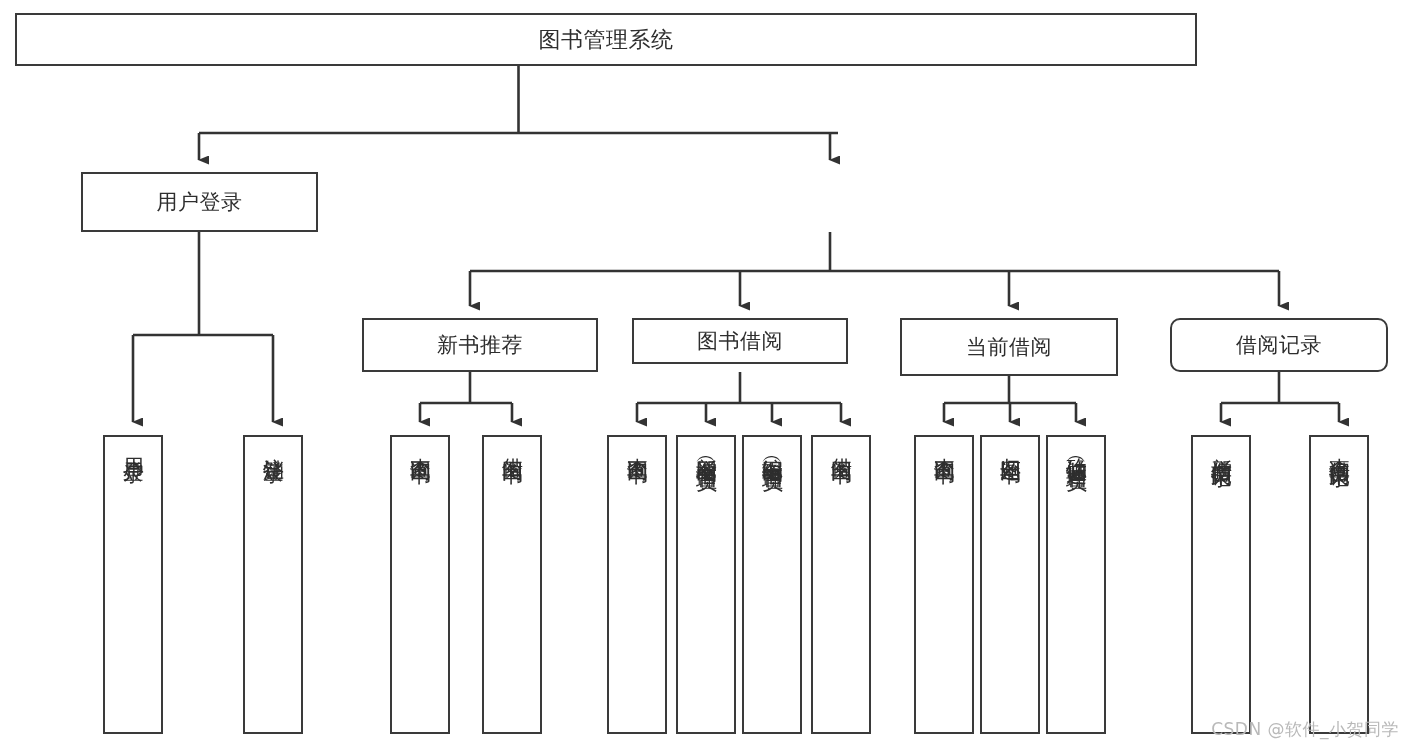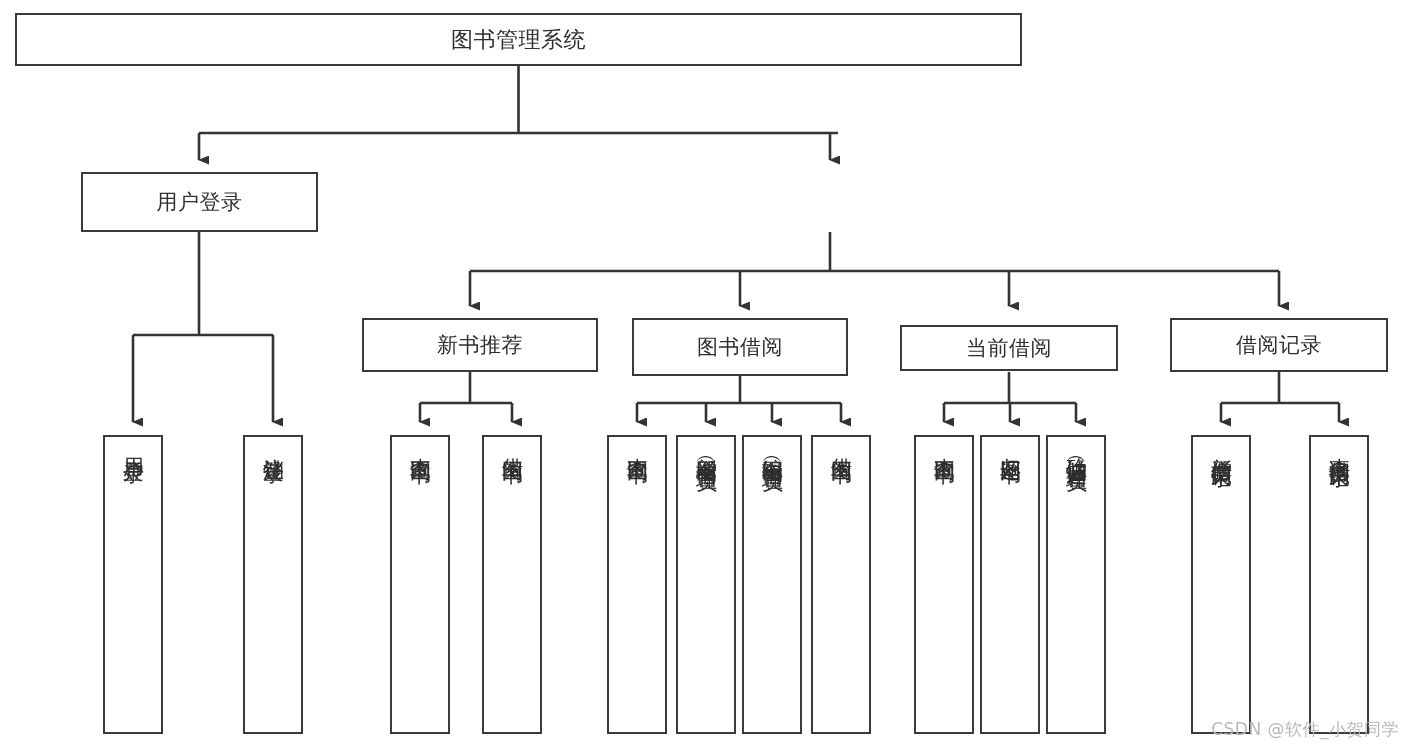--- a/index.html
+++ b/index.html
@@ -97,38 +97,38 @@
       <path d="M1010,403 L1010,422" marker-end="url(#arw)"></path>
       <path d="M1076,403 L1076,422" marker-end="url(#arw)"></path>
 
       <path d="M1279,372 L1279,403"></path>
       <path d="M1221,403 L1339,403"></path>
       <path d="M1221,403 L1221,422" marker-end="url(#arw)"></path>
       <path d="M1339,403 L1339,422" marker-end="url(#arw)"></path>
     </g>
   </svg>
 
-  <div class="node horiz" id="title-node" style="left:15px;top:13px;width:1007px;height:53px;">
+  <div class="node horiz" id="title-node" style="left:15px;top:13px;width:1182px;height:53px;">
     <span class="node-label">图书管理系统</span>
   </div>
 
   <div class="node horiz" style="left:81px;top:172px;width:237px;height:60px;">
     <span class="node-label">用户登录</span>
   </div>
 
   <div class="node horiz" style="left:362px;top:318px;width:236px;height:54px;">
     <span class="node-label">新书推荐</span>
   </div>
-  <div class="node horiz" style="left:632px;top:318px;width:216px;height:58px;">
+  <div class="node horiz" style="left:632px;top:318px;width:216px;height:46px;">
     <span class="node-label">图书借阅</span>
   </div>
-  <div class="node horiz" style="left:900px;top:318px;width:218px;height:46px;margin-top:7px;">
+  <div class="node horiz" style="left:900px;top:318px;width:218px;height:58px;">
     <span class="node-label">当前借阅</span>
   </div>
-  <div class="node horiz" style="left:1170px;top:318px;width:218px;height:54px;">
+  <div class="node horiz" style="left:1170px;top:318px;width:218px;height:54px;border-radius:10px;">
     <span class="node-label">借阅记录</span>
   </div>
 
   <div class="node vert" style="left:103px;top:435px;width:60px;height:299px;">
     <span class="node-label">用户登录</span>
   </div>
   <div class="node vert" style="left:243px;top:435px;width:60px;height:299px;">
     <span class="node-label">注销登录</span>
   </div>
 

